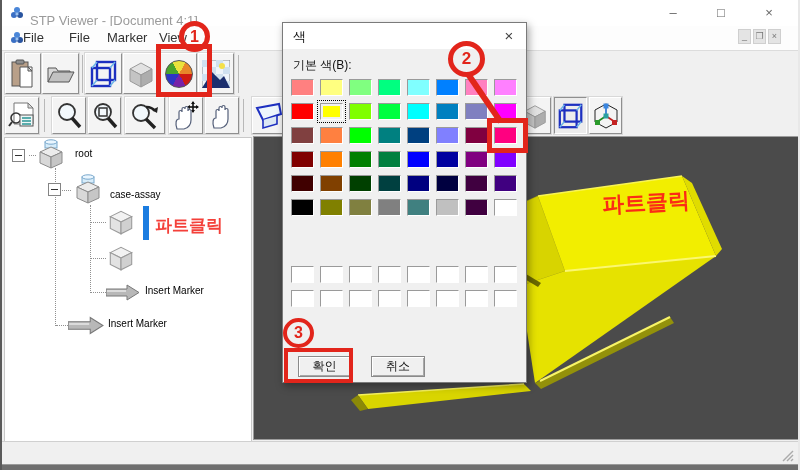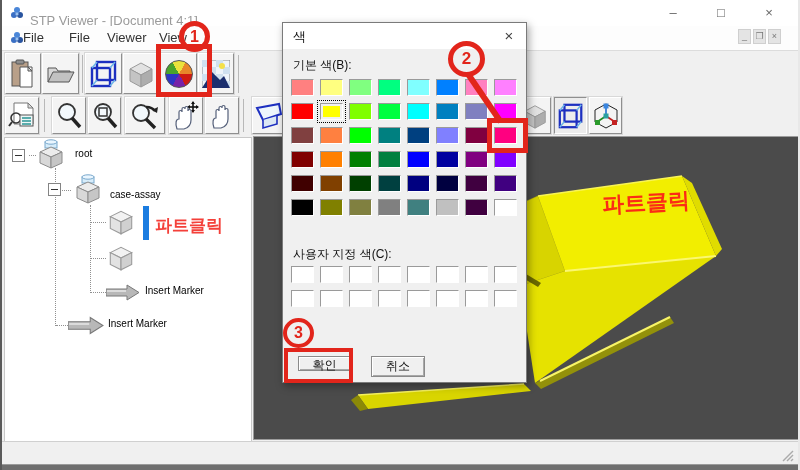--- a/index.html
+++ b/index.html
@@ -78,21 +78,21 @@
 
   <div class="menubar">
     <svg class="menu-icon" viewBox="0 0 14 14">
       <circle cx="4" cy="9" r="3" fill="#3a6fc4"></circle>
         <circle cx="10" cy="9" r="3" fill="#2a55a0"></circle>
       <circle cx="7" cy="4" r="3" fill="#4a86d8"></circle>
         <circle cx="7" cy="8" r="1.6" fill="#9cc2ee"></circle>
     </svg>
     <span class="menu-item" style="left:21px;">File</span>
     <span class="menu-item" style="left:67px;">File</span>
-    <span class="menu-item" style="left:105px;">Viewer</span>
+    <span class="menu-item" style="left:105px;">Marker</span>
     <span class="menu-item" style="left:157px;">View</span>
     <span class="mdi-ctrl" style="right:47px;">_</span>
     <span class="mdi-ctrl" style="right:32px;">❐</span>
     <span class="mdi-ctrl" style="right:17px;">×</span>
   </div>
 
   <div class="toolbar1">
     <div class="tbtn" style="left:3px;top:2px;width:36px;height:41px;">
       <svg width="26" height="30" viewBox="0 0 26 30">
         <rect x="2" y="3" width="16" height="24" fill="#b9a089" stroke="#555"></rect>
@@ -369,40 +369,39 @@
         <div class="swatch" style="background: rgb(64, 0, 128);"></div>
         <div class="swatch" style="background: rgb(0, 0, 0);"></div>
         <div class="swatch" style="background: rgb(128, 128, 0);"></div>
         <div class="swatch" style="background: rgb(128, 128, 64);"></div>
         <div class="swatch" style="background: rgb(128, 128, 128);"></div>
         <div class="swatch" style="background: rgb(64, 128, 128);"></div>
         <div class="swatch" style="background: rgb(192, 192, 192);"></div>
         <div class="swatch" style="background: rgb(64, 0, 64);"></div>
         <div class="swatch" style="background: rgb(255, 255, 255);"></div>
       </div>
-    <span class="dlg-label" style="left:10px;top:223px;">사용자 지정 색(C):</span>
     <div class="cgrid" style="left:8px;top:243px;">
         <div class="swatch" style="background: rgb(255, 255, 255);"></div>
         <div class="swatch" style="background: rgb(255, 255, 255);"></div>
         <div class="swatch" style="background: rgb(255, 255, 255);"></div>
         <div class="swatch" style="background: rgb(255, 255, 255);"></div>
         <div class="swatch" style="background: rgb(255, 255, 255);"></div>
         <div class="swatch" style="background: rgb(255, 255, 255);"></div>
         <div class="swatch" style="background: rgb(255, 255, 255);"></div>
         <div class="swatch" style="background: rgb(255, 255, 255);"></div>
         <div class="swatch" style="background: rgb(255, 255, 255);"></div>
         <div class="swatch" style="background: rgb(255, 255, 255);"></div>
         <div class="swatch" style="background: rgb(255, 255, 255);"></div>
         <div class="swatch" style="background: rgb(255, 255, 255);"></div>
         <div class="swatch" style="background: rgb(255, 255, 255);"></div>
         <div class="swatch" style="background: rgb(255, 255, 255);"></div>
         <div class="swatch" style="background: rgb(255, 255, 255);"></div>
         <div class="swatch" style="background: rgb(255, 255, 255);"></div>
       </div>
-    <button class="dlg-btn" style="left:15px;top:333px;width:53px;height:15px;">확인</button>
+    <button class="dlg-btn" style="left:15px;top:333px;width:53px;height:21px;">확인</button>
     <button class="dlg-btn" style="left:88px;top:333px;width:54px;height:21px;">취소</button>
   </div>
 
   <div class="ann ann-circle" style="left:177px;top:21px;width:31px;height:31px;font-size:16px;">1</div>
   <div class="ann ann-rect" style="left:154px;top:44px;width:56px;height:53px;"></div>
   <div class="ann ann-circle" style="left:446px;top:41px;width:37px;height:36px;font-size:17px;">2</div>
   <div class="ann ann-line" style="left:466px;top:71px;width:58px;height:6px;transform:rotate(55.7deg);"></div>
   <div class="ann ann-rect" style="left:485px;top:118px;width:41px;height:35px;"></div>
   <div class="ann ann-circle" style="left:281px;top:318px;width:31px;height:30px;font-size:16px;border-width:4px;">3</div>
   <div class="ann ann-rect" style="left:282px;top:348px;width:69px;height:35px;border-width:4px;"></div>

